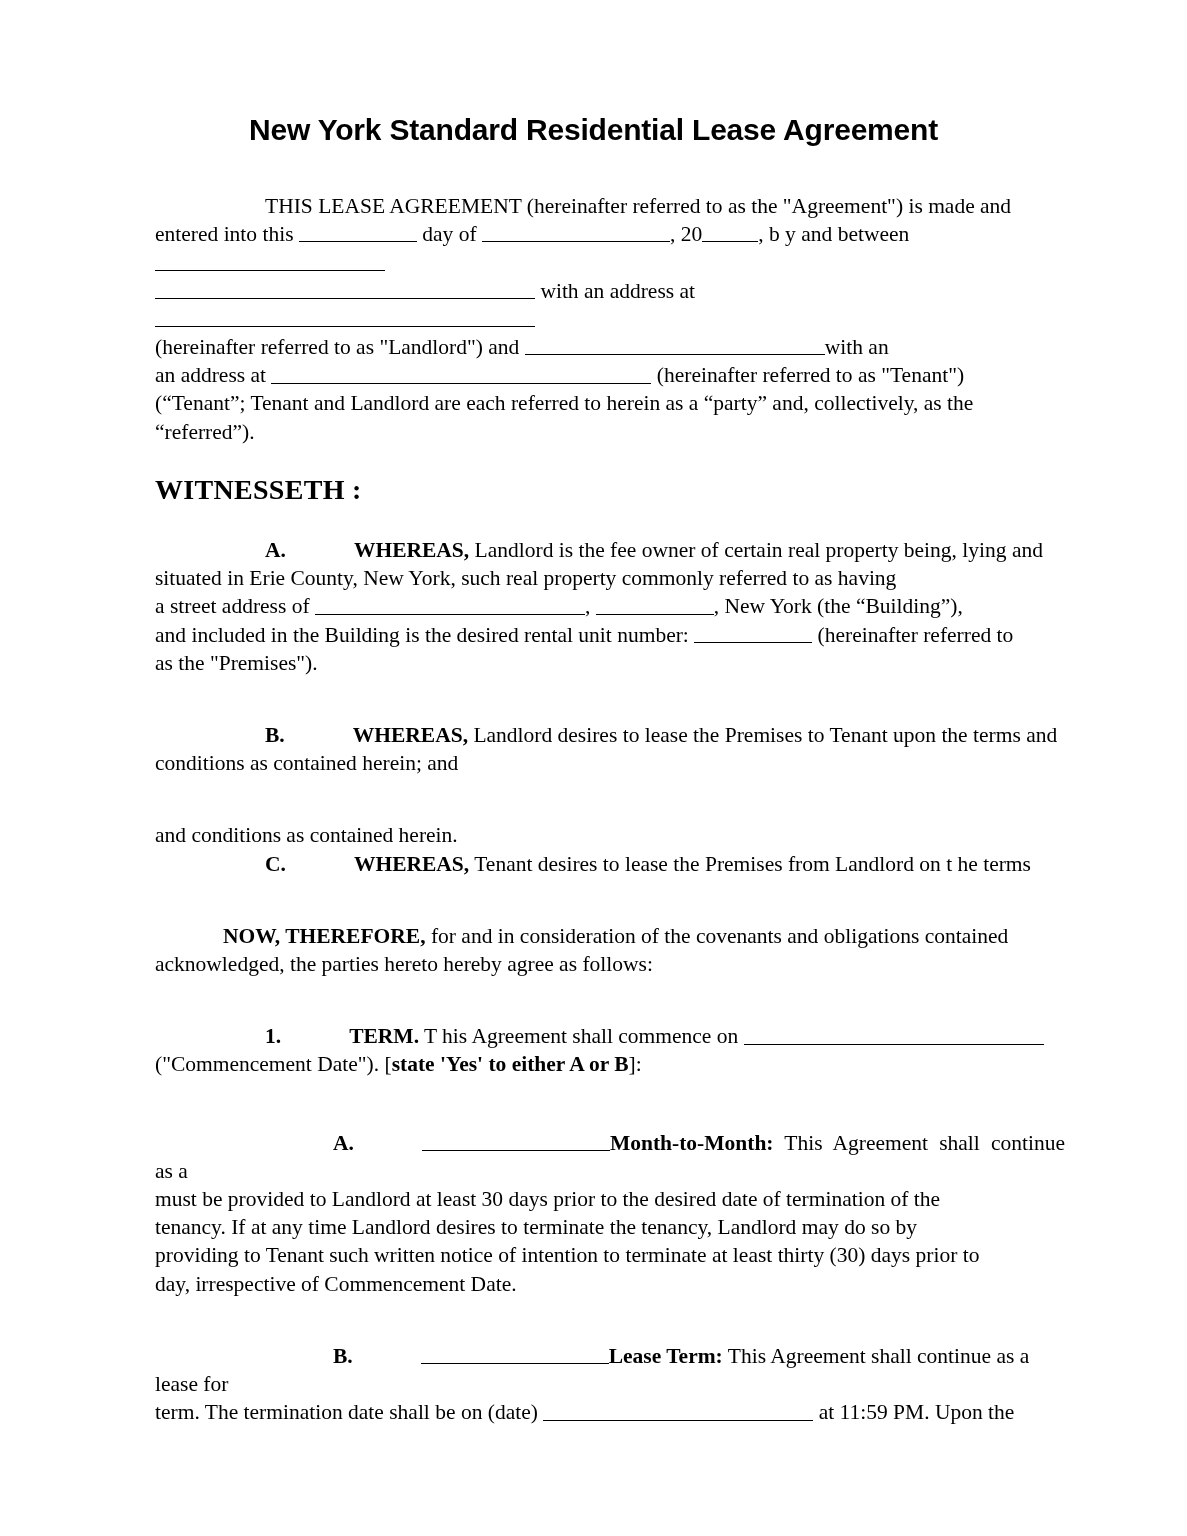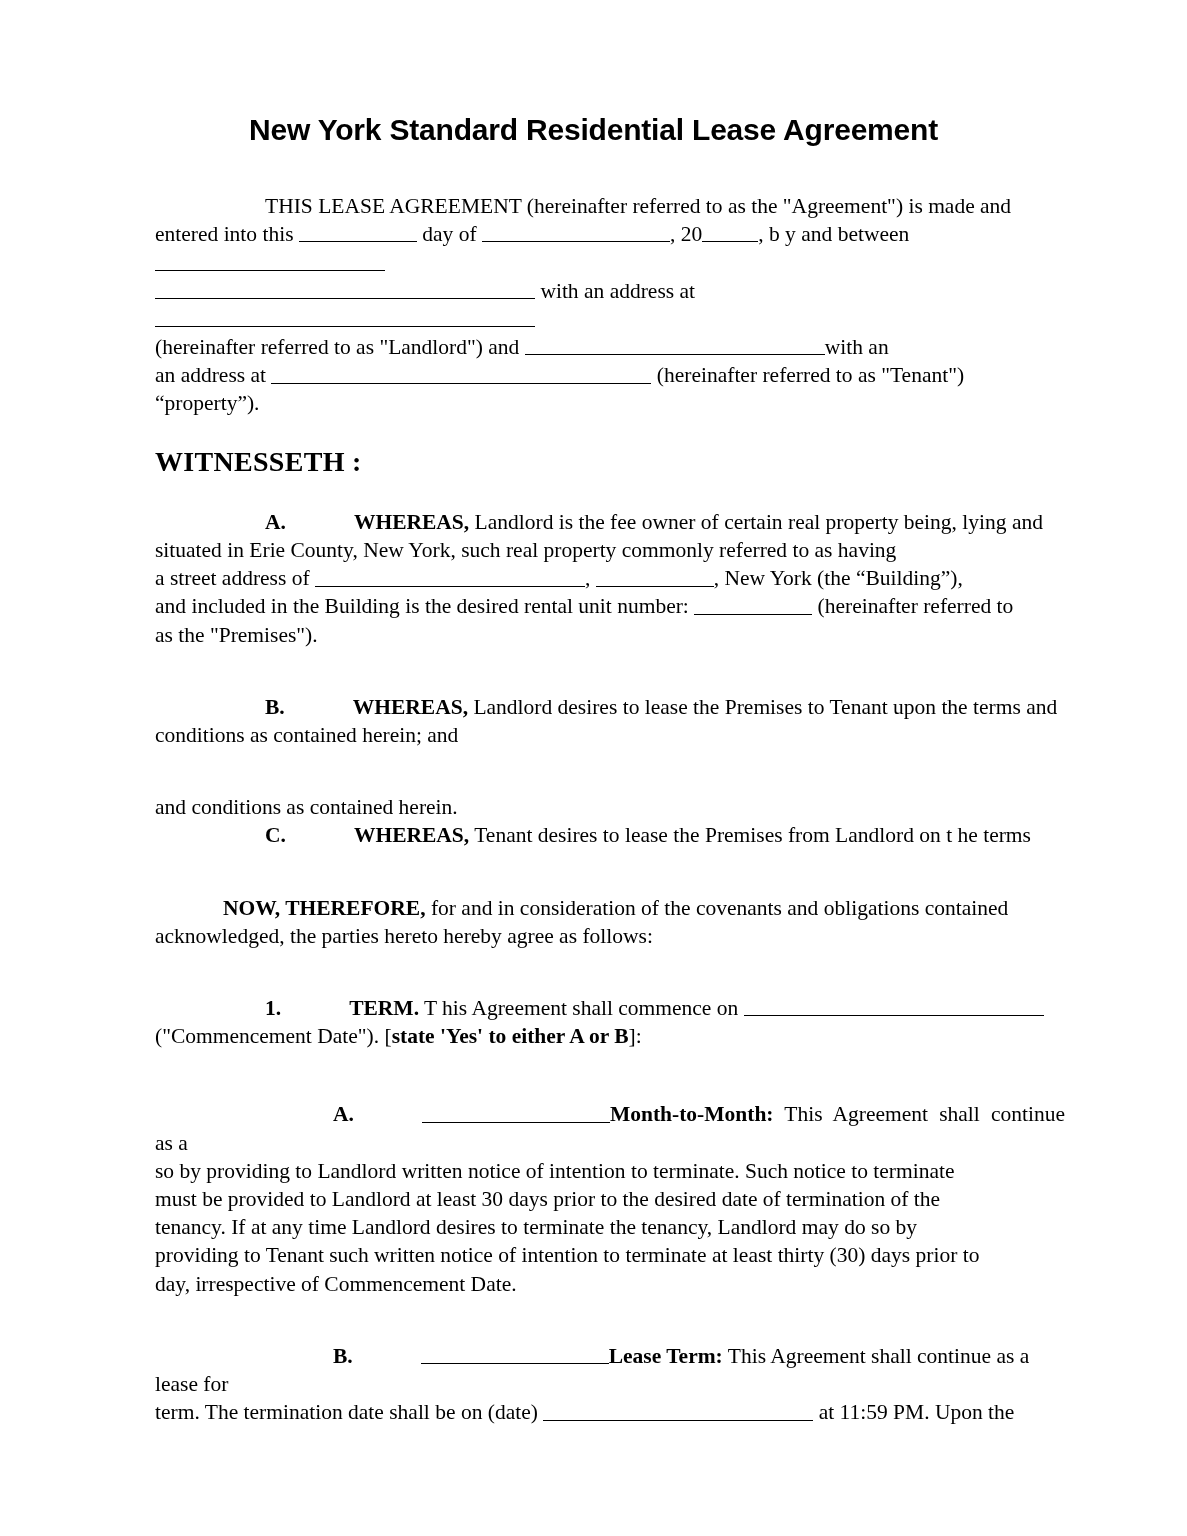--- a/index.html
+++ b/index.html
@@ -106,21 +106,22 @@
         <span>with an address at</span>
         <span class="blank b-5xl"></span>
       </p>
       <p class="para nojust"><span>(hereinafter   referred   to   as   "Landlord")   and</span>
         <span class="blank b-4xl"></span><span>with an</span>
       </p>
       <p class="para nojust"><span>an address at</span>
         <span class="blank b-5xl"></span>
         <span>(hereinafter referred to as "Tenant")</span>
       </p>
-      <p class="para nojust"><span>“property”).</span></p>
+      <p class="para nojust"><span>(“Tenant”; Tenant and Landlord are each referred to herein as a “party” and, collectively, as the</span></p>
+      <p class="para nojust"><span>“referred”).</span></p>
     </div>
 
     <div class="gap-md"></div>
 
     <p class="para centered">
       <span class="ws-title">WITNESSETH :</span>
     </p>
 
     <div class="gap-md"></div>
 
@@ -176,21 +177,20 @@
       </p>
       <p class="para nojust"><span>("Commencement Date"). [</span><span class="bi">state 'Yes' to either A or B</span><span>]:</span></p>
     </div>
 
     <div class="gap-xl"></div>
 
     <div>
       <p class="para"><span class="indent-wide"></span><span class="indent"></span><span class="b">A.</span><span class="indent"></span><span class="blank b-xl"></span><span class="b">Month-to-Month:</span>
         <span>This  Agreement  shall  continue  as  a</span>
       </p>
-      <p class="para"><span>so by providing to Landlord written notice of intention to terminate. Such notice to terminate</span></p>
       <p class="para"><span>must be provided to Landlord at least 30 days prior to the desired date of termination of the</span></p>
       <p class="para"><span>tenancy. If at any time Landlord desires to terminate the tenancy, Landlord may do so by</span></p>
       <p class="para"><span>providing to Tenant such written notice of intention to terminate at least thirty (30) days prior to</span></p>
       <p class="para nojust"><span>day, irrespective of Commencement Date.</span></p>
     </div>
 
     <div class="gap-lg"></div>
 
     <div>
       <p class="para nojust"><span class="indent-wide"></span><span class="indent"></span><span class="b">B.</span><span class="indent"></span><span class="blank b-xl"></span><span class="b">Lease Term:</span>

